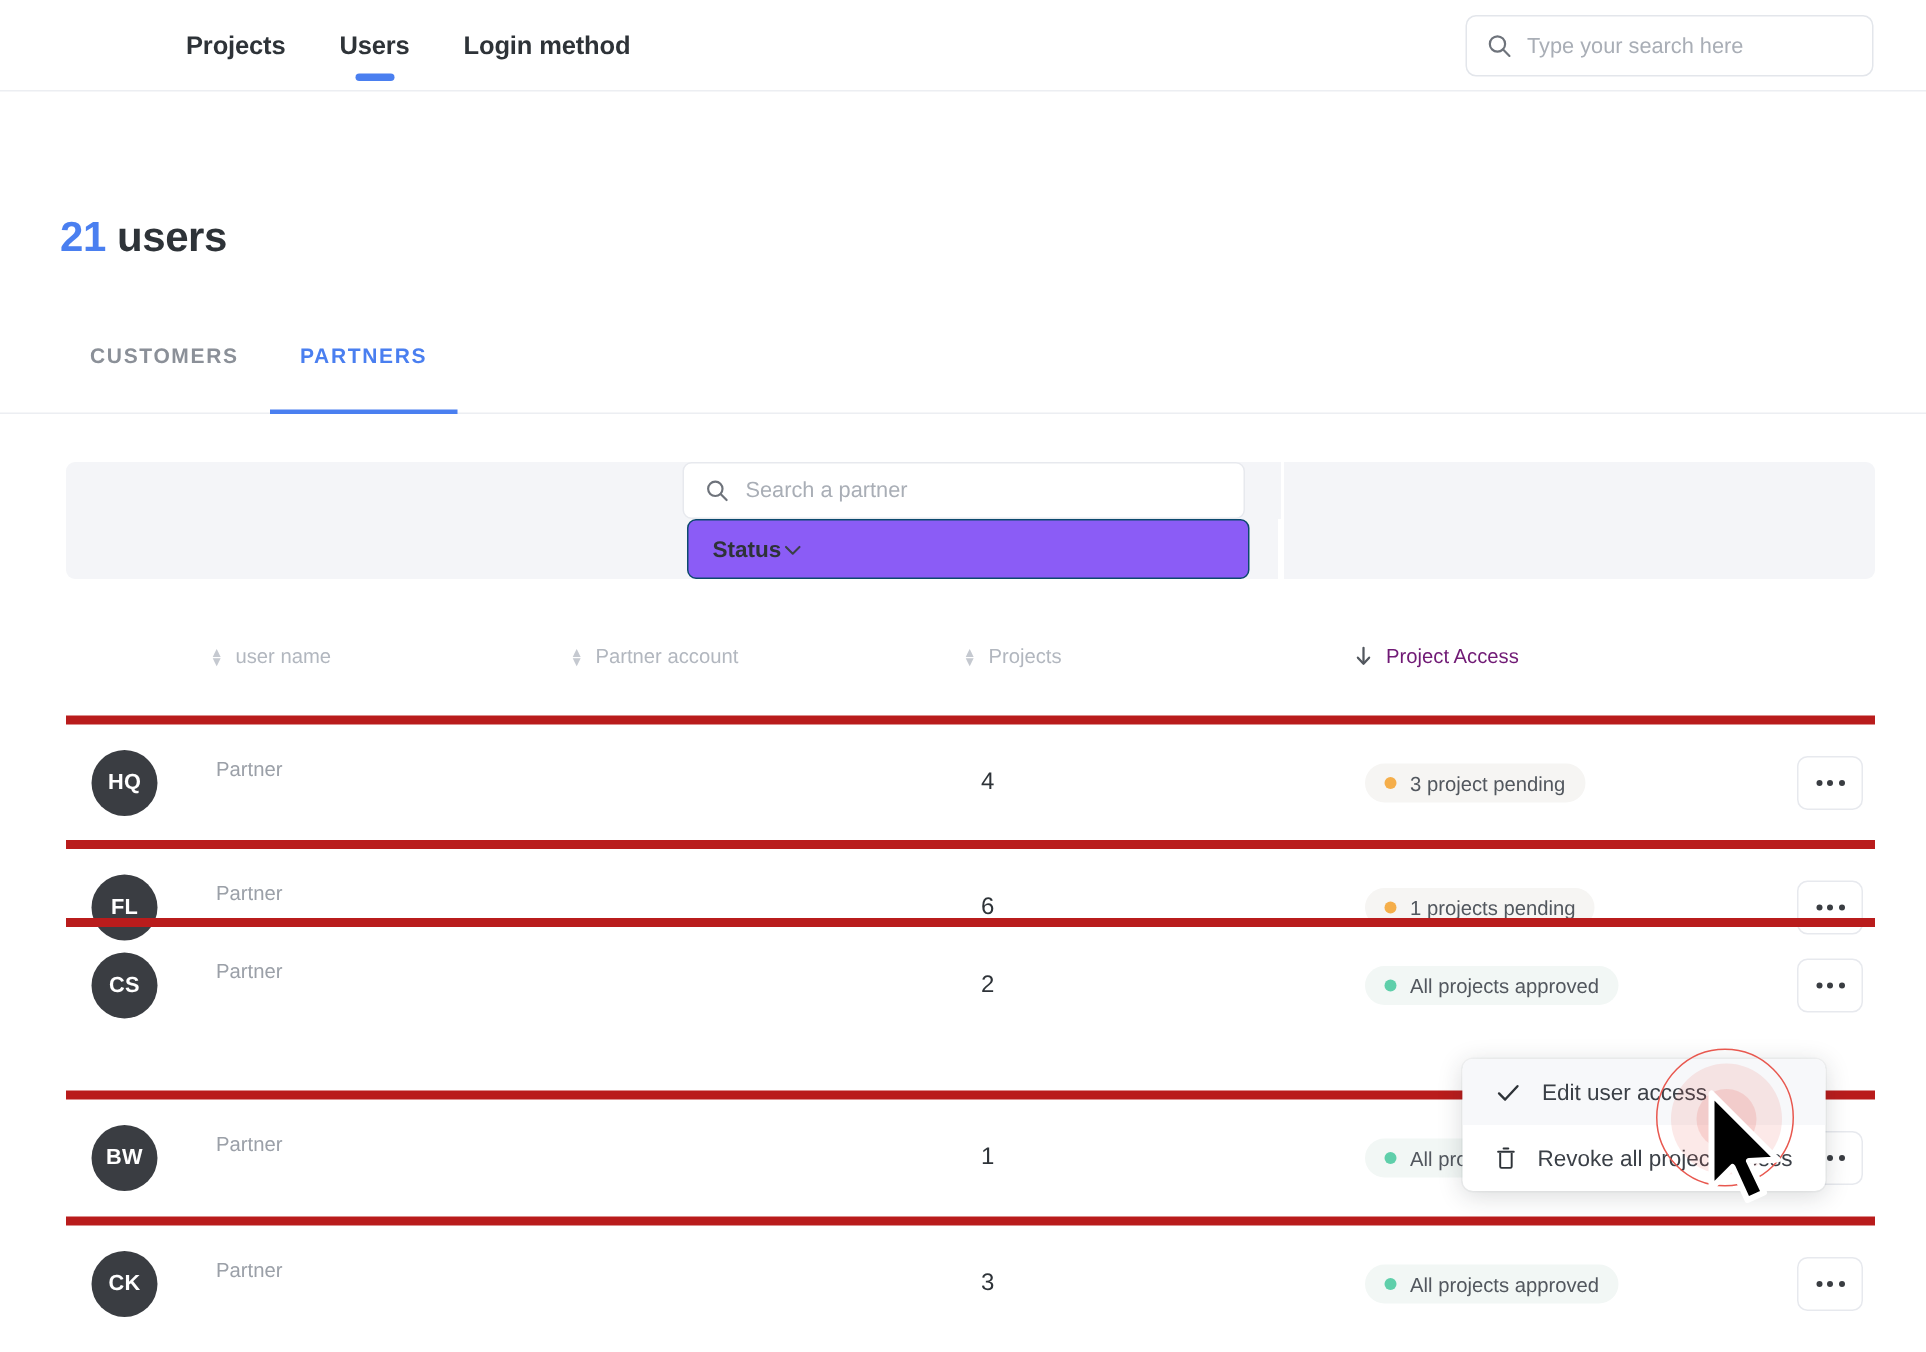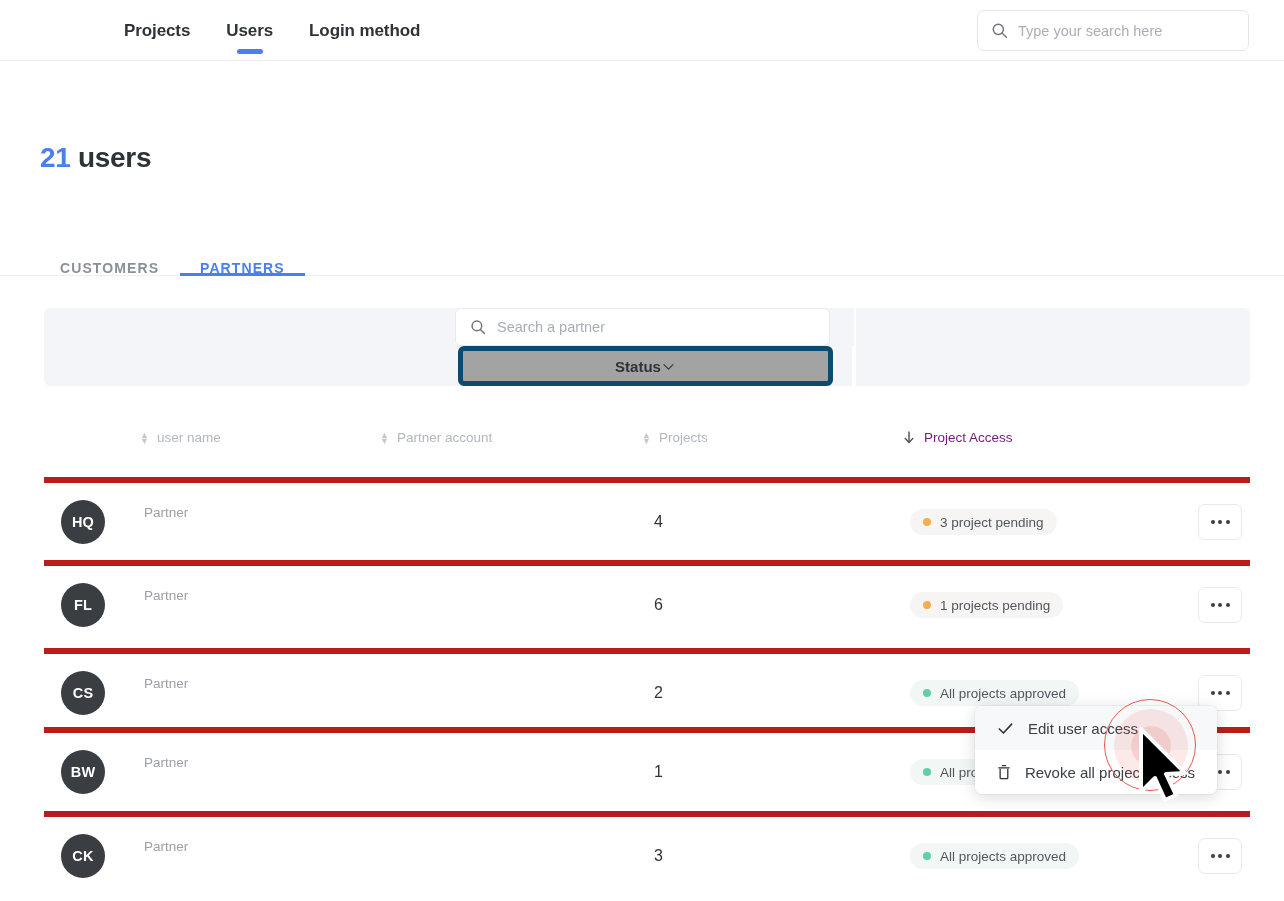--- a/index.html
+++ b/index.html
@@ -40,44 +40,44 @@
     font-size:28px; font-weight:700; color:#2e3338; letter-spacing:-0.3px;
   }
   .page-title .count { color:#4a7ff0; }
 
   
   .tabs {
     position:absolute; left:0; top:224px; width:1284px; height:52px;
     border-bottom:1px solid #eceef2;
   }
   .tab {
-    position:absolute; top:0; height:52px; display:flex; align-items:flex-end;
+    position:absolute; top:0; height:52px; display:flex; align-items:flex-start;
     padding-top:5px; font-size:14px; font-weight:700; letter-spacing:1.1px;
     color:#8b9098; cursor:pointer;
   }
   .tab.active { color:#4a7ff0; }
   .tab-underline { position:absolute; left:0; bottom:0; width:100%; height:3px; background:#4a7ff0; }
 
   
   .filterbar {
     position:absolute; left:44px; top:308px; width:1206px; height:78px;
     background:#f4f5f8; border-radius:6px; display:flex; align-items:center;flex-direction:column;
   }
   .fcell { height:78px; display:flex; align-items:center; position:relative; }
   .fcell.sep::after { content:""; position:absolute; right:0; top:0; width:2px; height:78px; background:#fff; }
   .f-search {
     width:375px; height:38px; margin-left:17px; background:#fff;
     border:1px solid #e7e9ee; border-radius:6px; display:flex; align-items:center;
     padding:0 14px; gap:11px; cursor:text;
   }
   .f-search .ph { font-size:14.5px; color:#a9aeb6; }
   .f-select {
-    width:375px; height:40px; margin-left:18px; background:#a3a3a3;
-    border:5px solid #0c4a6e; border-radius:6px; display:flex; align-items:center;
-    justify-content:center; padding:0 16px; cursor:pointer;
+    width:375px; height:40px; margin-left:18px; background:#8b5cf6;
+    border:1px solid #0c4a6e; border-radius:6px; display:flex; align-items:center;
+    justify-content:flex-start; padding:0 16px; cursor:pointer;
   }
   .f-select .lbl { font-size:15px; font-weight:700; color:#2e3338; }
 
   
   .thead {
     position:absolute; left:44px; top:430px; width:1206px; height:38px;
   }
   .th { position:absolute; top:0; display:flex; align-items:center; gap:8px;
         font-size:13.5px; color:#b2b7bf; cursor:pointer; white-space:nowrap; }
   .th.strong { color:#701a75;text-align:center; }
@@ -262,21 +262,21 @@
       <span class="dot" style="background:#f5ae4a;"></span>
       <span>1 projects pending</span>
     </div>
     <div class="kebab">
         <i></i>
         <i></i>
         <i></i>
       </div>
   </div>
 
-  <div class="row" style="top:648px;">
+  <div class="row" style="top:612px;">
     <div class="avatar">CS</div>
     <div class="cell-user">Partner</div>
     <div class="cell-acct"></div>
     <div class="cell-proj">2</div>
     <div class="badge green">
       <span class="dot" style="background:#5fcfaa;"></span>
       <span>All projects approved</span>
     </div>
     <div class="kebab">
         <i></i>

